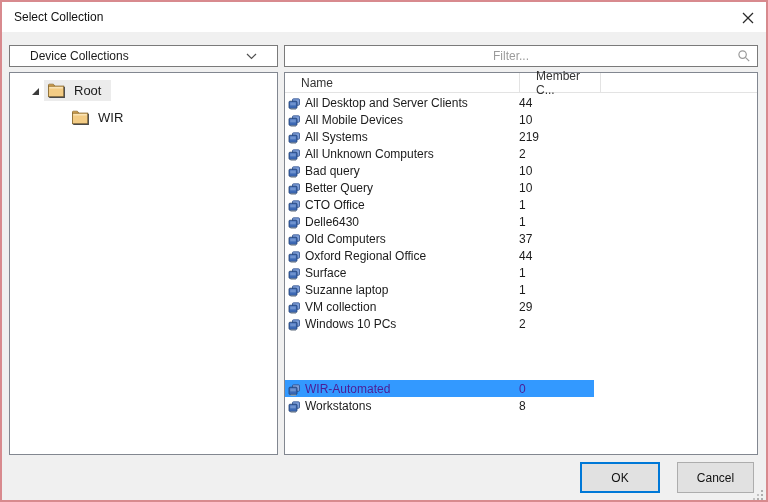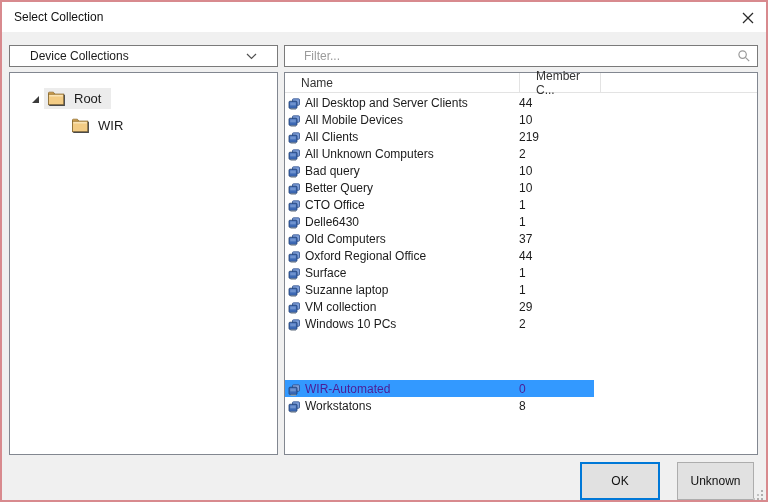--- a/index.html
+++ b/index.html
@@ -14,46 +14,46 @@
   .titlebar{position:absolute;left:0;top:0;right:0;height:30px;background:#ffffff;}
   .dialog-title{position:absolute;left:12px;top:8px;font-size:12px;color:#111;text-align:right;}
   .close-btn{position:absolute;right:9px;top:7px;width:18px;height:18px;display:flex;align-items:center;justify-content:center;cursor:pointer;background:transparent;border:none;padding:0;}
   .combo{
     position:absolute;left:7px;top:43px;width:269px;height:22px;
     background:#fff;border:1px solid #7a7a7a;display:flex;align-items:center;
     font-size:12px;padding:0 20px;cursor:default;
   }
   .combo .chev{margin-left:auto;}
   .filter-wrap{position:absolute;left:282px;top:43px;width:474px;height:22px;background:#fff;border:1px solid #7a7a7a;display:flex;align-items:center;}
-  .filter-wrap input{flex:1;border:none;outline:none;font-family:"Liberation Sans",sans-serif;font-size:12px;padding:0 19px;color:#0369a1;background:transparent;}
+  .filter-wrap input{flex:1;border:none;outline:none;font-family:"Liberation Sans",sans-serif;font-size:12px;padding:0 0;color:#0369a1;background:transparent;text-align:center;}
   .filter-wrap input::placeholder{color:#9b9b9b;}
   .filter-wrap .sicon{margin-right:6px;display:flex;}
   .tree-pane{
     position:absolute;left:7px;top:70px;width:269px;height:383px;
-    background:#fff;border:1px solid #828790;padding-top:12px;
+    background:#fff;border:1px solid #828790;padding-top:4px;
   }
   .tree-row{display:flex;align-items:center;height:27px;font-size:13px;cursor:default;}
   .tree-spacer{display:inline-block;height:1px;}
   .tree-caret{width:18px;display:flex;align-items:center;justify-content:center;cursor:pointer;}
   .tree-sel{display:flex;align-items:center;gap:8px;padding:3px 10px 3px 3px;}
   .tree-sel.selected{background:#ececec;}
   .list-pane{
     position:absolute;left:282px;top:70px;width:474px;height:383px;
     background:#fff;border:1px solid #828790;font-size:12px;
   }
   .list-header{position:relative;height:20px;display:flex;align-items:center;border-bottom:1px solid #e3e3e3;color:#333;}
   .hdr-name{width:234px;padding-left:16px;}
   .hdr-count{width:82px;padding-left:16px;border-left:1px solid #e3e3e3;border-right:1px solid #e3e3e3;height:100%;display:flex;align-items:center;}
   .list-rows{position:absolute;top:21px;left:0;right:0;bottom:0;overflow:hidden;}
   .list-row{display:flex;align-items:center;height:17px;width:309px;cursor:default;}
   .cell-name{width:234px;display:flex;align-items:flex-end;gap:4px;padding-left:3px;white-space:nowrap;overflow:hidden;}
   .cell-name .ic{display:flex;flex:none;}
   .cell-count{width:75px;text-align:left;padding-right:5px;}
   .list-row.selected{background:var(--selection,#3399ff);color:#4c1d95;margin-top:48px;}
-  .btn{position:absolute;top:460px;height:38px;background:#e1e1e1;font-family:"Liberation Sans",sans-serif;font-size:12px;color:#111;display:flex;align-items:center;justify-content:center;cursor:pointer;}
+  .btn{position:absolute;top:460px;height:31px;background:#e1e1e1;font-family:"Liberation Sans",sans-serif;font-size:12px;color:#111;display:flex;align-items:center;justify-content:center;cursor:pointer;}
   .btn-ok{left:578px;width:80px;border:2px solid var(--focus-border,#0078d7);}
   .btn-cancel{left:675px;width:77px;border:1px solid #adadad;}
   .grip{position:absolute;right:2px;bottom:2px;width:11px;height:11px;}
 </style>
 </head>
 <body>
 
 <div class="dialog" style="--selection: #3399ff; --dialog-border: #d88a8e; --focus-border: #0078d7;">
 
   <div class="titlebar">
@@ -162,21 +162,21 @@
         <div class="list-row">
           <div class="cell-name">
             <span class="ic">
               <svg width="13" height="12" viewBox="0 0 13 12">
                 <rect x="4.5" y="0.8" width="7" height="6.5" rx="1" fill="#7f9fd9" stroke="#2c4e8a" stroke-width="0.8"></rect>
                 <rect x="1" y="3.2" width="8" height="7.2" rx="1" fill="#3d69b5" stroke="#1f3d6e" stroke-width="0.8"></rect>
                 <rect x="2.2" y="4.4" width="5.6" height="3" fill="#6f93cf"></rect>
                 <rect x="2.5" y="10.6" width="5.5" height="1.2" fill="#9aa2ad"></rect>
               </svg>
             </span>
-            <span>All Clients</span>
+            <span>All Systems</span>
           </div>
           <div class="cell-count">219</div>
         </div>
         <div class="list-row">
           <div class="cell-name">
             <span class="ic">
               <svg width="13" height="12" viewBox="0 0 13 12">
                 <rect x="4.5" y="0.8" width="7" height="6.5" rx="1" fill="#7f9fd9" stroke="#2c4e8a" stroke-width="0.8"></rect>
                 <rect x="1" y="3.2" width="8" height="7.2" rx="1" fill="#3d69b5" stroke="#1f3d6e" stroke-width="0.8"></rect>
                 <rect x="2.2" y="4.4" width="5.6" height="3" fill="#6f93cf"></rect>
@@ -352,21 +352,21 @@
               </svg>
             </span>
             <span>Workstatons</span>
           </div>
           <div class="cell-count">8</div>
         </div>
       </div>
   </div>
 
   <button class="btn btn-ok">OK</button>
-  <button class="btn btn-cancel">Unknown</button>
+  <button class="btn btn-cancel">Cancel</button>
 
   <div class="grip">
     <svg width="11" height="11" viewBox="0 0 11 11">
       <rect x="8" y="0" width="2" height="2" fill="#aeaeae"></rect>
       <rect x="8" y="4" width="2" height="2" fill="#aeaeae"></rect>
       <rect x="8" y="8" width="2" height="2" fill="#aeaeae"></rect>
       <rect x="4" y="4" width="2" height="2" fill="#c3c3c3"></rect>
       <rect x="4" y="8" width="2" height="2" fill="#aeaeae"></rect>
       <rect x="0" y="8" width="2" height="2" fill="#c3c3c3"></rect>
     </svg>

